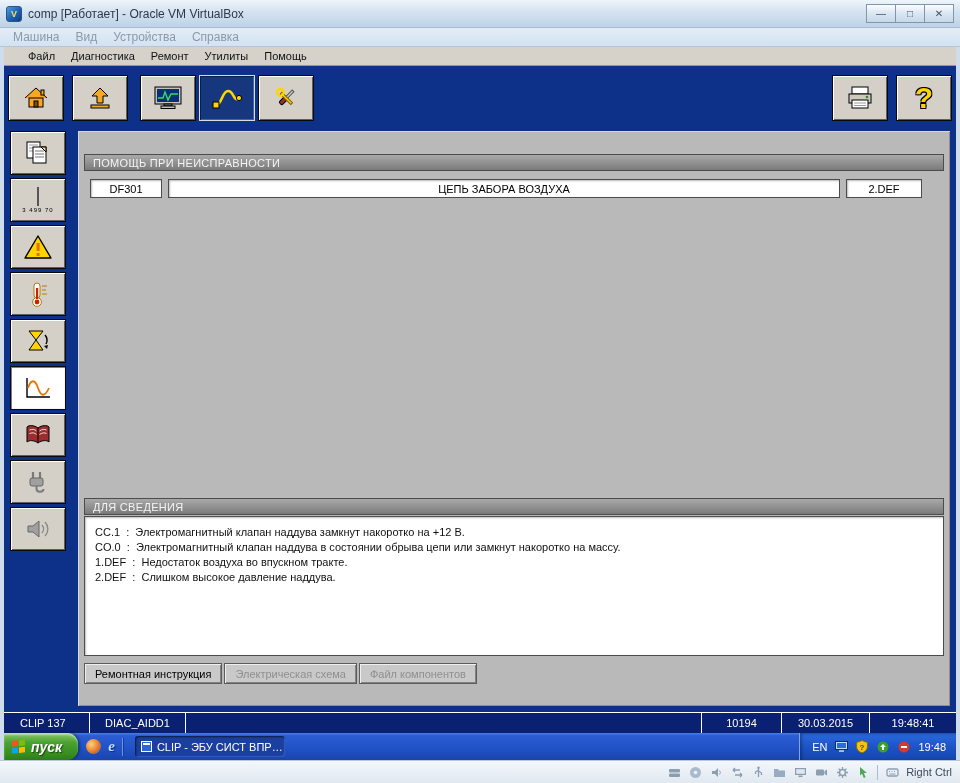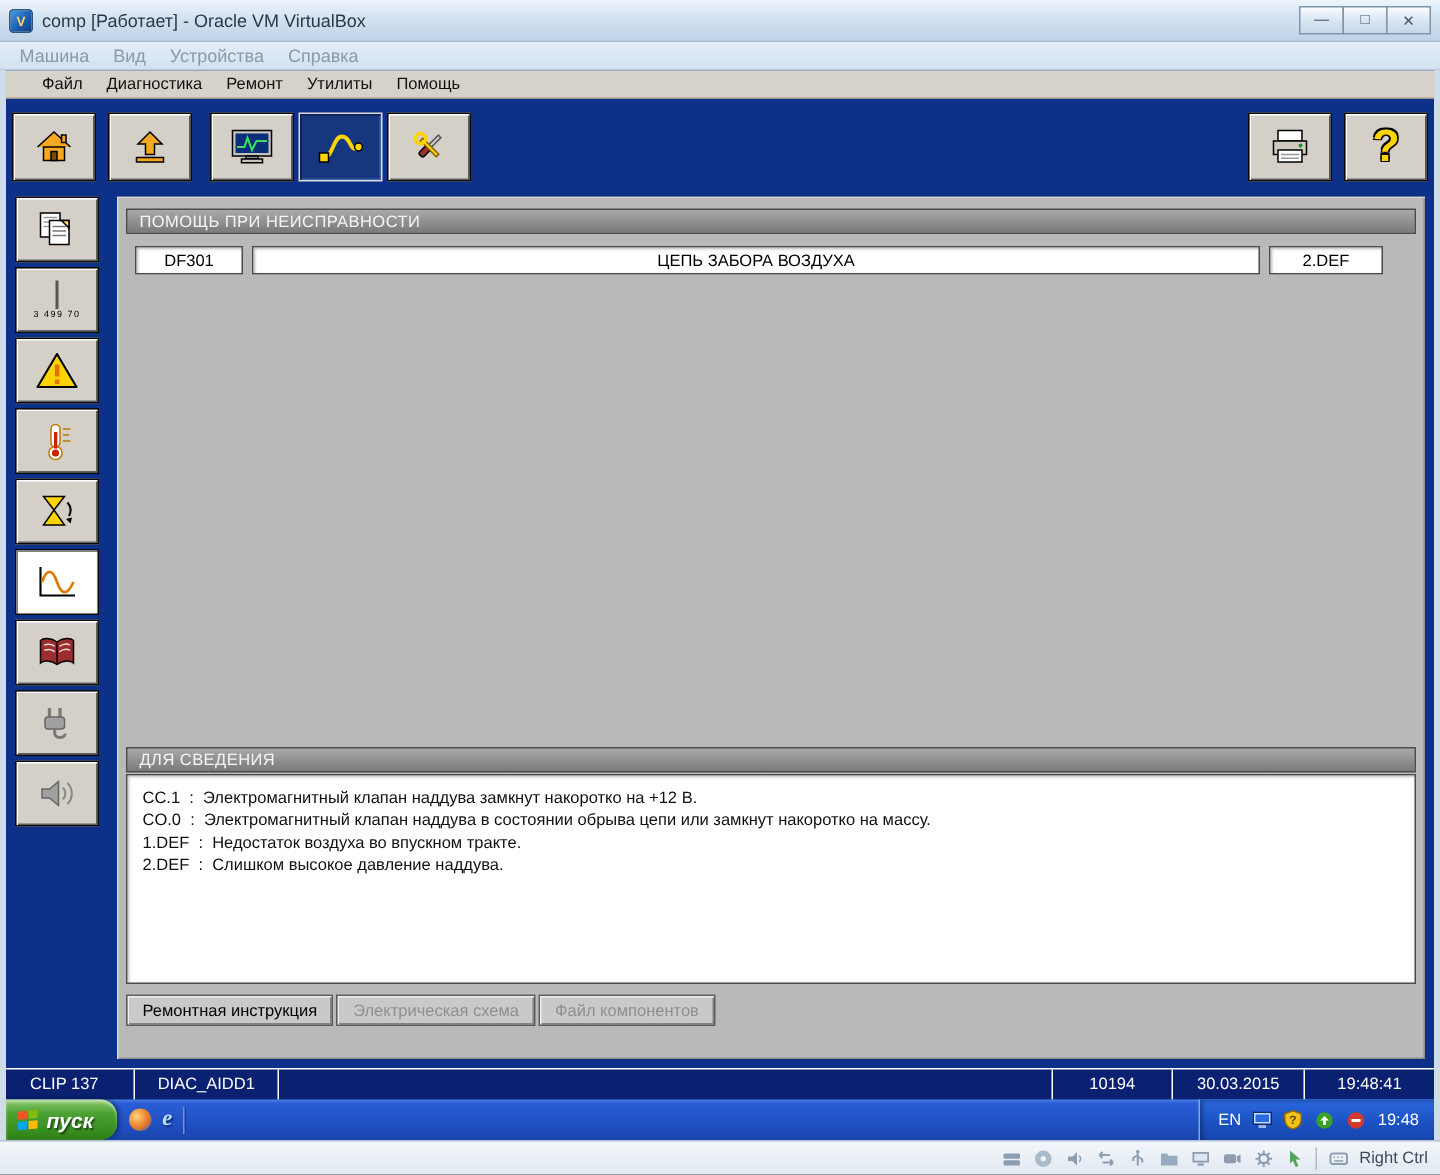--- a/index.html
+++ b/index.html
@@ -62,21 +62,21 @@
     display:flex; flex-direction:column; align-items:center; justify-content:center; }
   .sb-btn.selected { background:#ffffff; box-shadow:inset 1px 1px 0 #808080, inset -1px -1px 0 #f4f4f4; }
   .barcode-bars { width:36px; height:17px; background:repeating-linear-gradient(90deg,#000 0 1px,#fff 1px 3px,#000 3px 5px,#fff 5px 6px); border:1px solid #555; }
   .barcode-label { font-size:6px; color:#000; letter-spacing:1px; margin-top:1px; }
 
   .content { flex:1; display:flex; flex-direction:column; background:#b9b9b9; min-width:0;
     box-shadow:inset 1px 1px 0 #d9d9d9, inset -1px -1px 0 #8e8e8e; padding-bottom:22px; }
   .bar-header { height:17px; display:flex; align-items:center; padding-left:8px;
     background:linear-gradient(180deg,#a9a9a9,#7a7a7a); border:1px solid #4c4c4c; color:#f4f4f4;
     font-size:11px; letter-spacing:.3px; }
-  .panel-header { margin:8px 6px 0; }
+  .panel-header { margin:23px 6px 0; }
   .fault-row { margin:8px 28px 0 12px; display:flex; gap:6px; height:19px; }
   .fault-cell { background:#fff; border:1px solid #4c4c4c; box-shadow:inset 1px 1px 2px rgba(0,0,0,.28);
     font-size:11px; color:#000; display:flex; align-items:center; justify-content:center; }
   .fault-code { width:72px; }
   .fault-label { flex:1; }
   .fault-status { width:76px; }
   .spacer { flex:1; }
   .info-header { margin:0 6px 1px; }
   .info-box { margin:0 6px; height:140px; background:#fff; border:1px solid #4c4c4c;
     box-shadow:inset 1px 1px 2px rgba(0,0,0,.25); padding:8px 10px; overflow:hidden; }
@@ -374,20 +374,24 @@
                 <rect x="0" y="8" width="6" height="5.5" fill="#05a6f0" transform="skewY(-5)"></rect>
                 <rect x="7" y="8" width="6" height="5.5" fill="#ffba08" transform="skewY(-5)"></rect>
               </svg>
           </span>
           <span class="start-label">пуск</span>
         </div>
         <div class="quick">
           <span style="width:15px;height:15px;border-radius:50%;background:radial-gradient(circle at 35% 35%,#ffd27a,#e87a2a 55%,#2a5ac4);"></span>
           <span style="color:#bfe0ff;font-family:'Liberation Serif',serif;font-weight:bold;font-style:italic;font-size:15px;text-shadow:1px 1px 1px #0a2a6e;">e</span>
           <span class="ql-divider"></span>
+        </div>
+        <div class="task-btn">
+          <span class="mini-win-icon"></span>
+          <span>CLIP - ЭБУ СИСТ ВПР…</span>
         </div>
         <div class="tray">
           <span class="tray-text">EN</span>
           <span class="tray-ic">
             <svg width="13" height="12" viewBox="0 0 13 12">
                 <rect x="0.5" y="0.5" width="12" height="8" fill="#bfe0ff" stroke="#0a2a6e"></rect>
                 <rect x="2" y="2" width="9" height="5" fill="#2a6ae0"></rect>
                 <rect x="4" y="9" width="5" height="2" fill="#9ab8e8"></rect>
               </svg>
           </span>

